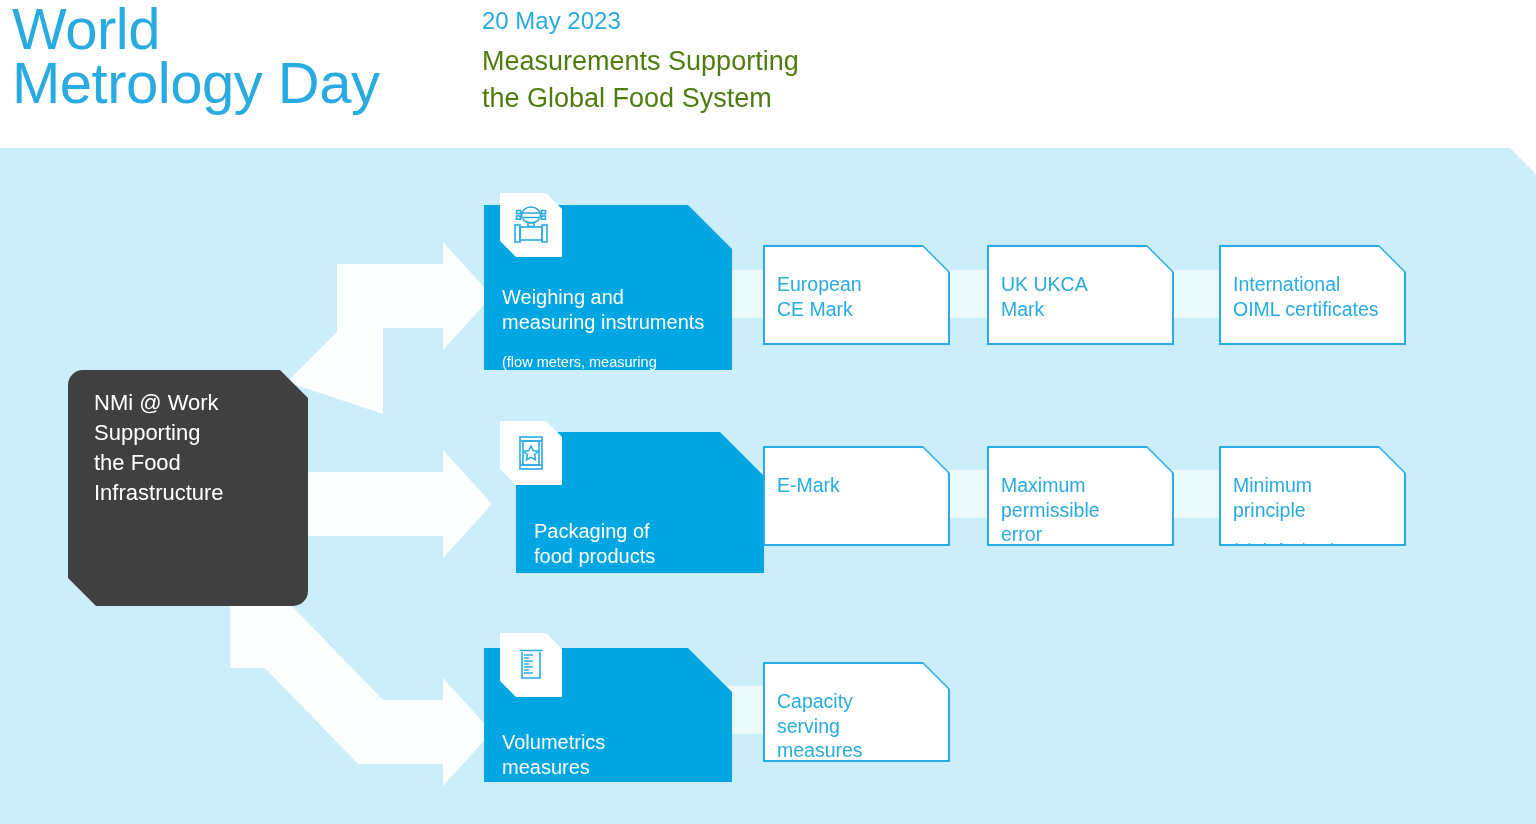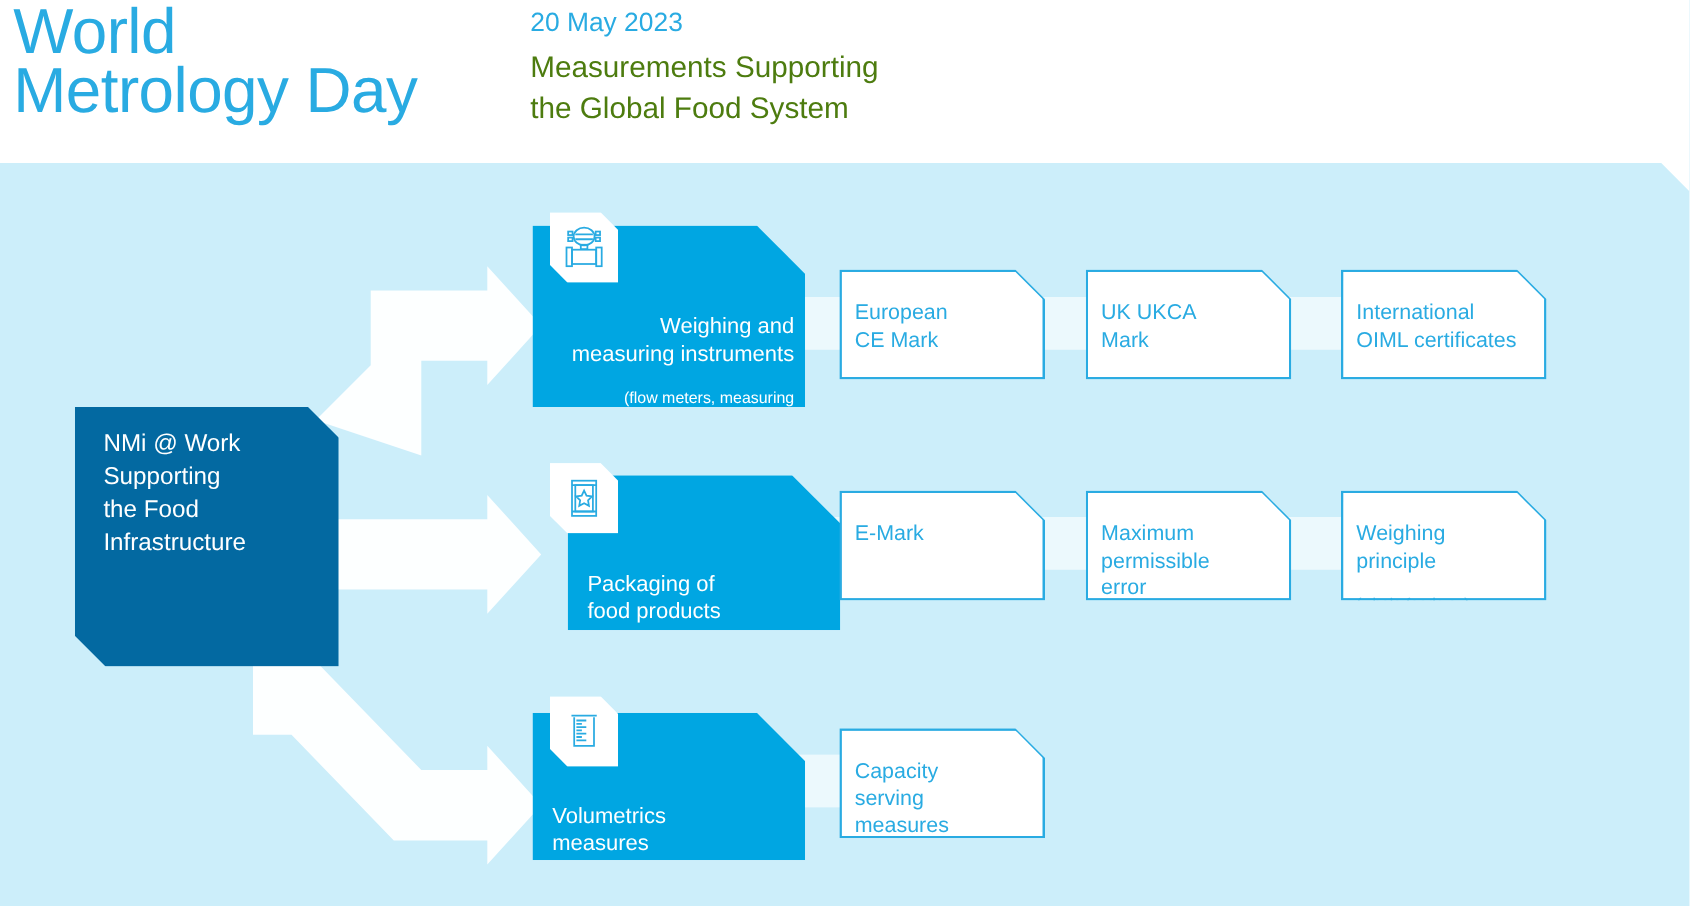--- a/index.html
+++ b/index.html
@@ -36,22 +36,23 @@
 
   
   .bar{position:absolute;background:#ffffff;opacity:.62;}
 
   
   .arrow-svg{position:absolute;left:0;top:0;width:1536px;height:824px;pointer-events:none;}
 
   
   .mainbox{
     position:absolute;left:68px;top:370px;width:240px;height:236px;
-    background:#0369a1;
+    background:#404040;
     clip-path:polygon(0 0, 212px 0, 240px 28px, 240px 236px, 28px 236px, 0 208px);
+    border-radius:15px;
   }
   .mainbox .txt{
     position:absolute;left:26px;top:18px;right:10px;
     color:#ffffff;font-size:22px;line-height:30px;white-space:pre-line;
   }
 
   
   .cat{
     position:absolute;background:#00A6E2;
   }
@@ -117,21 +118,21 @@
 
   <div class="mainbox">
     <div class="txt">NMi @ Work
 Supporting
 the Food
 Infrastructure</div>
   </div>
 
   <div class="cat" style="left:484px;top:205px;width:248px;height:165px;
        clip-path:polygon(0 0,204px 0,248px 44px,248px 165px,0 165px);">
-    <div class="label" style="top:62px;text-align:right;">
+    <div class="label" style="top:62px;">
       <span class="main">Weighing and
 measuring instruments</span>
       <span class="sub">(flow meters, measuring
 instruments, density)</span>
     </div>
   </div>
   <div class="iconpage" style="left:500px;top:193px;">
     <svg width="44" height="44" viewBox="0 0 44 44" fill="none" stroke="#29ABE2" stroke-width="1.6">
       <ellipse cx="22" cy="12" rx="9.5" ry="8"></ellipse>
       <line x1="14" y1="10" x2="30" y2="10"></line>
@@ -224,21 +225,21 @@
       <span class="sub"></span>
     </div>
   </div>
 
   <div class="wbox" style="left:1219px;top:446px;width:187px;height:100px;
        clip-path:polygon(0 0,160px 0,187px 27px,187px 100px,0 100px);
        background:linear-gradient(#29ABE2,#29ABE2);">
     <div style="position:absolute;left:2px;top:2px;width:183px;height:96px;background:#fff;
          clip-path:polygon(0 0,158px 0,183px 25px,183px 96px,0 96px);"></div>
     <div class="wlabel">
-      <span class="main">Weighing
+      <span class="main">Minimum
 principle</span>
       <span class="sub">(whole foods ex)</span>
     </div>
   </div>
 
   <div class="cat" style="left:484px;top:648px;width:248px;height:134px;
        clip-path:polygon(0 0,204px 0,248px 44px,248px 134px,0 134px);">
     <div class="label" style="top:64px;">
       <span class="main">Volumetrics
 measures</span>

